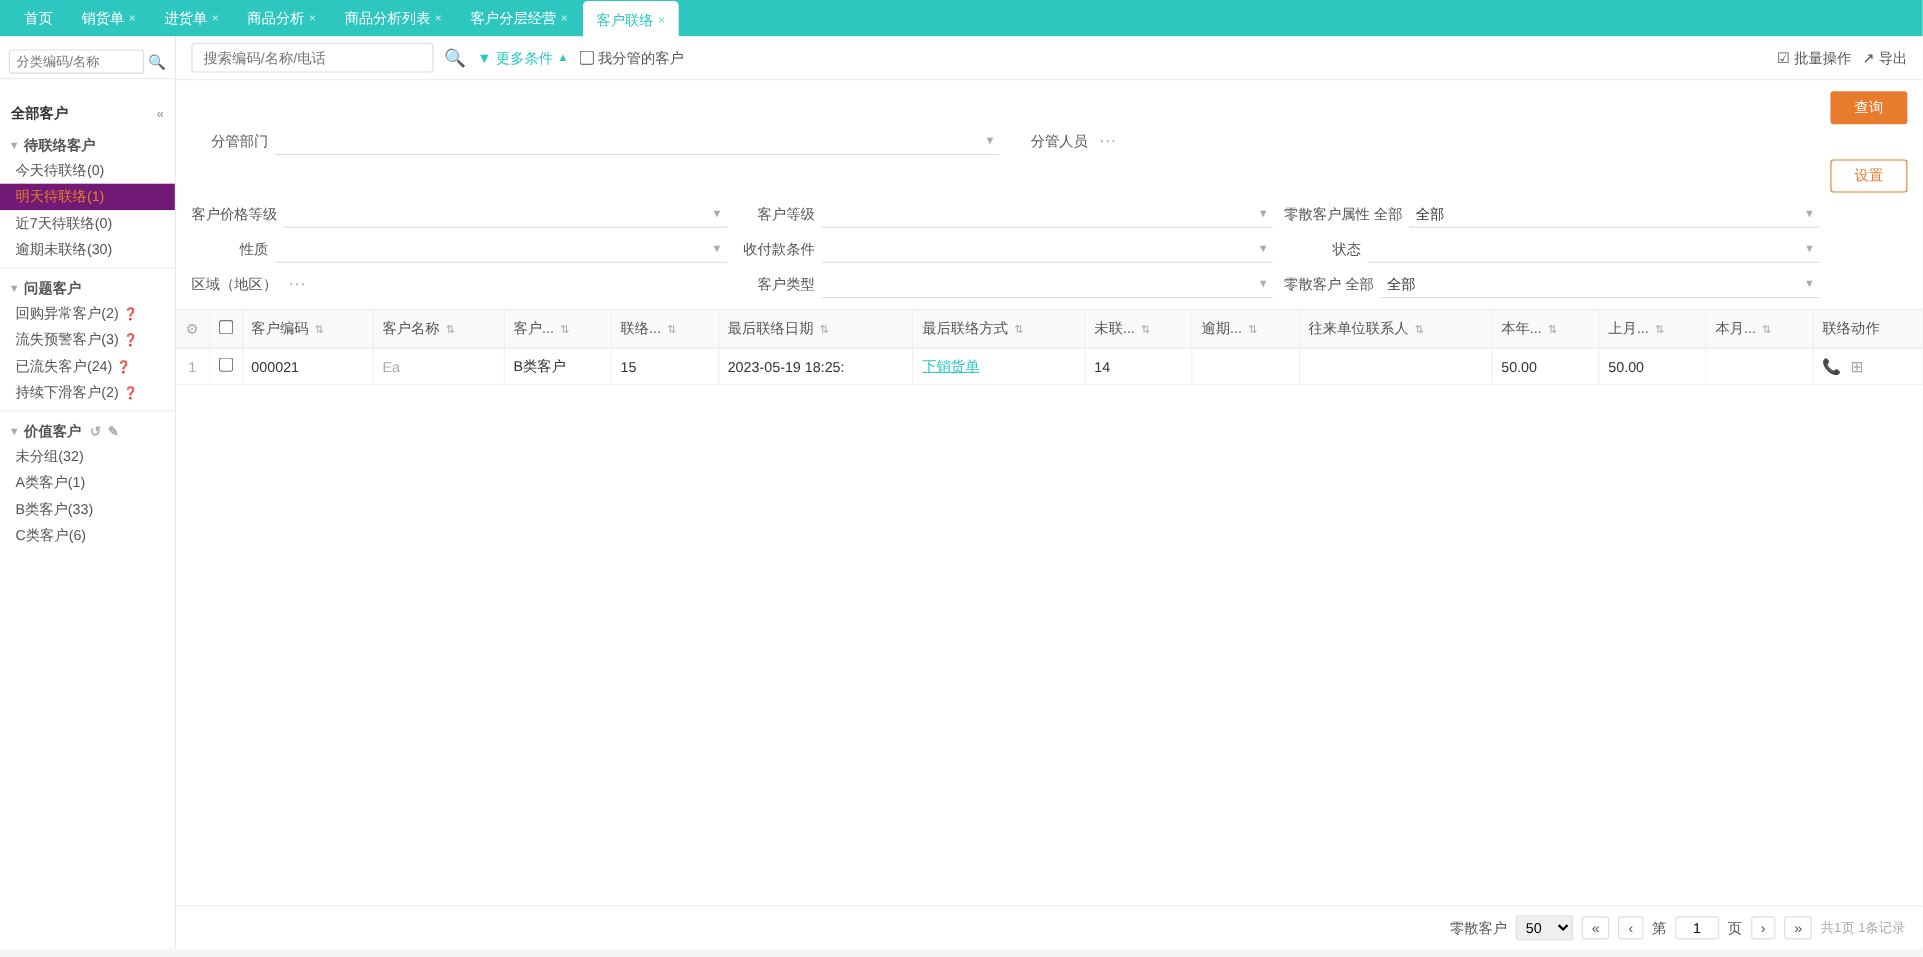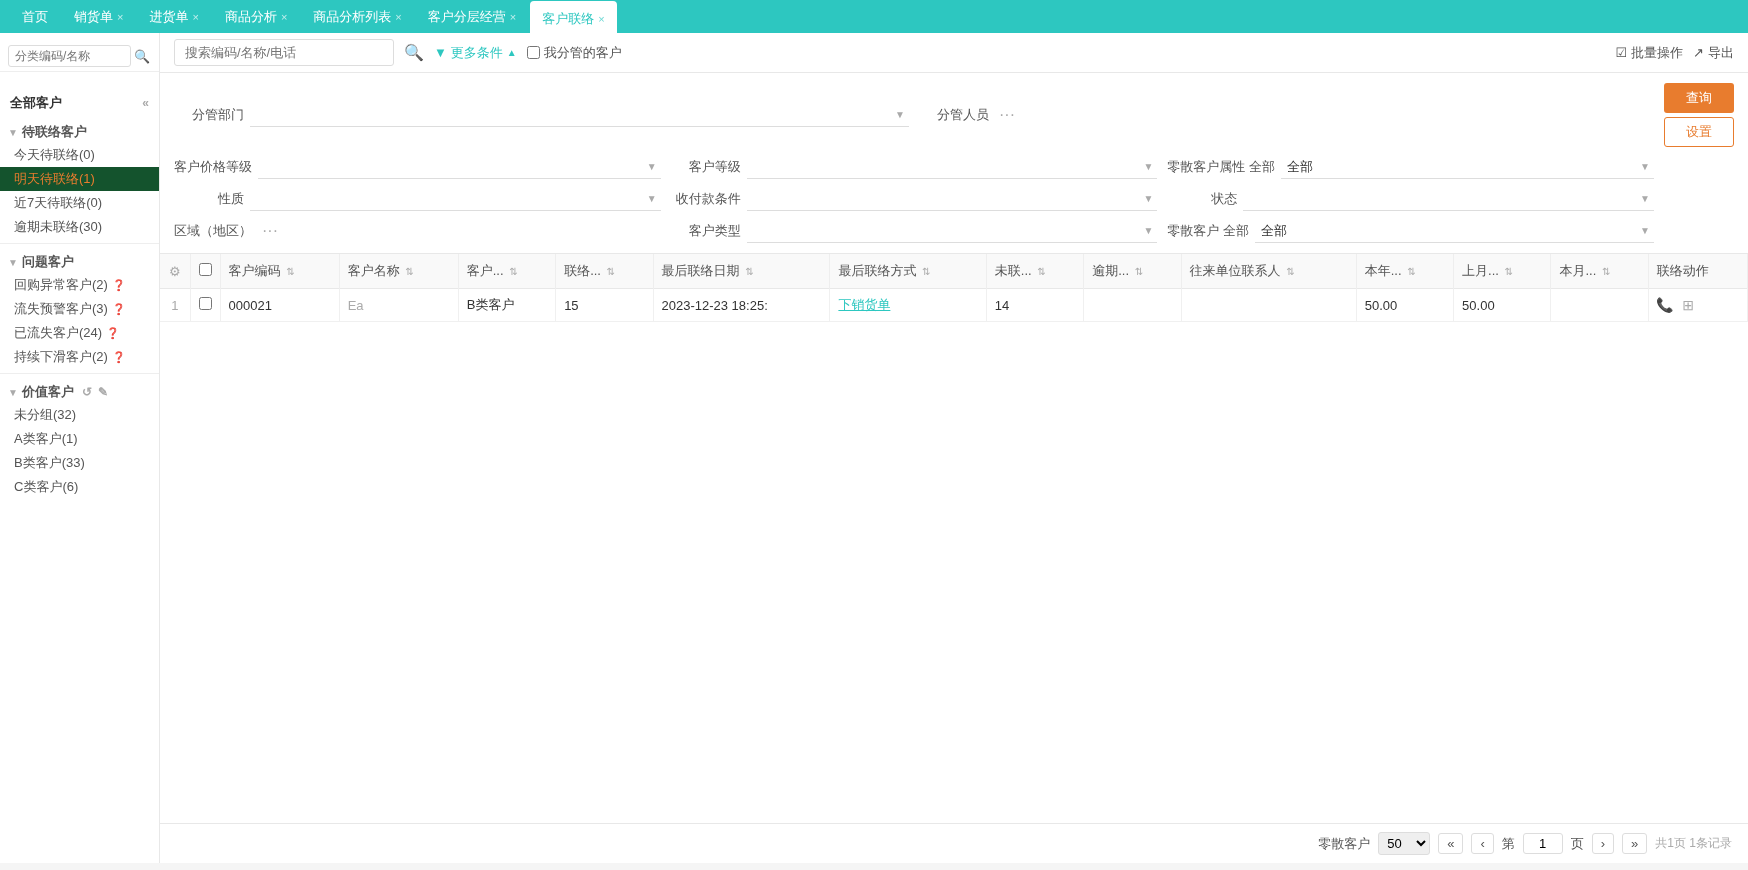--- a/index.html
+++ b/index.html
@@ -31,21 +31,21 @@
       border: 1px solid #ddd; border-radius: 3px; padding: 3px 6px; font-size: 12px; width: 100%; outline: none;
     }
     .sidebar-search .search-btn { margin-left: 4px; cursor: pointer; color: #aaa; }
     .sidebar-section-header {
       display: flex; align-items: center; justify-content: space-between; padding: 6px 10px; font-weight: bold; color: #333; cursor: pointer; font-size: 13px;
     }
     .sidebar-section-header .collapse-icon { color: #aaa; font-size: 12px; }
     .sidebar-category {
       font-size: 12px; color: #555; padding: 3px 10px 3px 14px; cursor: pointer; display: flex; align-items: center; gap: 4px;
     }
-    .sidebar-category.active { background: #14532d; color: #e87c2e; border-radius: 0; align-items: flex-end; }
+    .sidebar-category.active { background: #701a75; color: #e87c2e; border-radius: 0; align-items: flex-end; }
     .sidebar-group-header {
       font-size: 12px; color: #555; padding: 5px 10px 2px 8px; font-weight: bold; display: flex; align-items: center; gap: 4px; cursor: pointer;
     }
     .sidebar-group-header .arrow { font-size: 10px; color: #aaa; }
 
     
     .content-area {
       flex: 1; display: flex; flex-direction: column; overflow: hidden;
     }
 
@@ -93,21 +93,21 @@
     .filter-select-wrapper .chevron {
       position: absolute; right: 4px; color: #aaa; pointer-events: none; font-size: 10px;
     }
     .filter-dots {
       color: #aaa; font-size: 16px; cursor: pointer; padding: 0 4px;
     }
     .query-btn {
       background: #e87c2e; color: #fff; border: none; border-radius: 3px; padding: 6px 18px; cursor: pointer; font-size: 13px; white-space: nowrap;
     }
     .settings-btn {
-      background: #fff; color: #e87c2e; border: 1px solid #e87c2e; border-radius: 3px; padding: 5px 4px; cursor: pointer; font-size: 13px; white-space: nowrap;
+      background: #fff; color: #e87c2e; border: 1px solid #e87c2e; border-radius: 3px; padding: 5px 4px; cursor: pointer; font-size: 13px; white-space: nowrap; margin-top: 28px;
     }
     .filter-btn-col {
       display: flex; flex-direction: column; gap: 4px; justify-content: flex-end; min-width: 70px;
     }
 
     
     .table-area {
       flex: 1; overflow: auto; background: #fff; margin: 0;
     }
     table {
@@ -401,21 +401,21 @@
           </tr>
         </thead>
         <tbody id="table-body">
         <tr>
       <td class="num-col">1</td>
       <td class="checkbox-col"><input type="checkbox" style=""></td>
       <td>000021</td>
       <td style="color:#aaa;">Ea</td>
       <td>B类客户</td>
       <td>15</td>
-      <td>2023-12-23 18:25:</td>
+      <td>2023-05-19 18:25:</td>
       <td><span class="link-text">下销货单</span></td>
       <td>14</td>
       <td></td>
       <td style="color:#aaa;"></td>
       <td>50.00</td>
       <td>50.00</td>
       <td></td>
       <td>
         <div class="action-icons">
           <span class="action-icon">📞</span>

